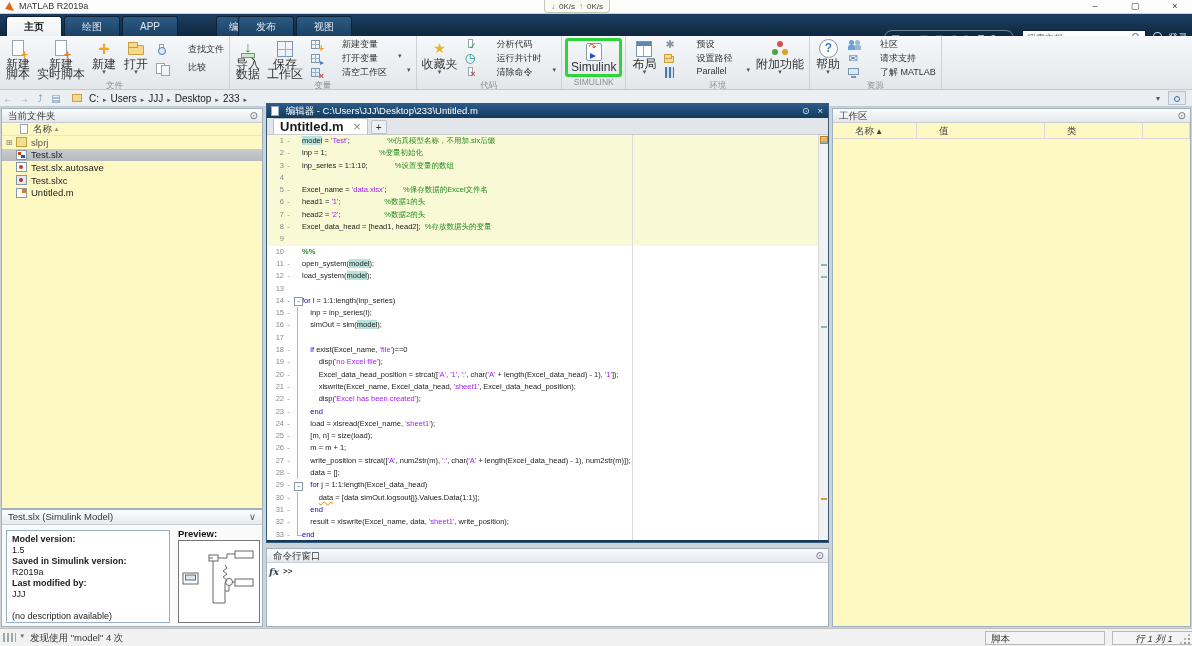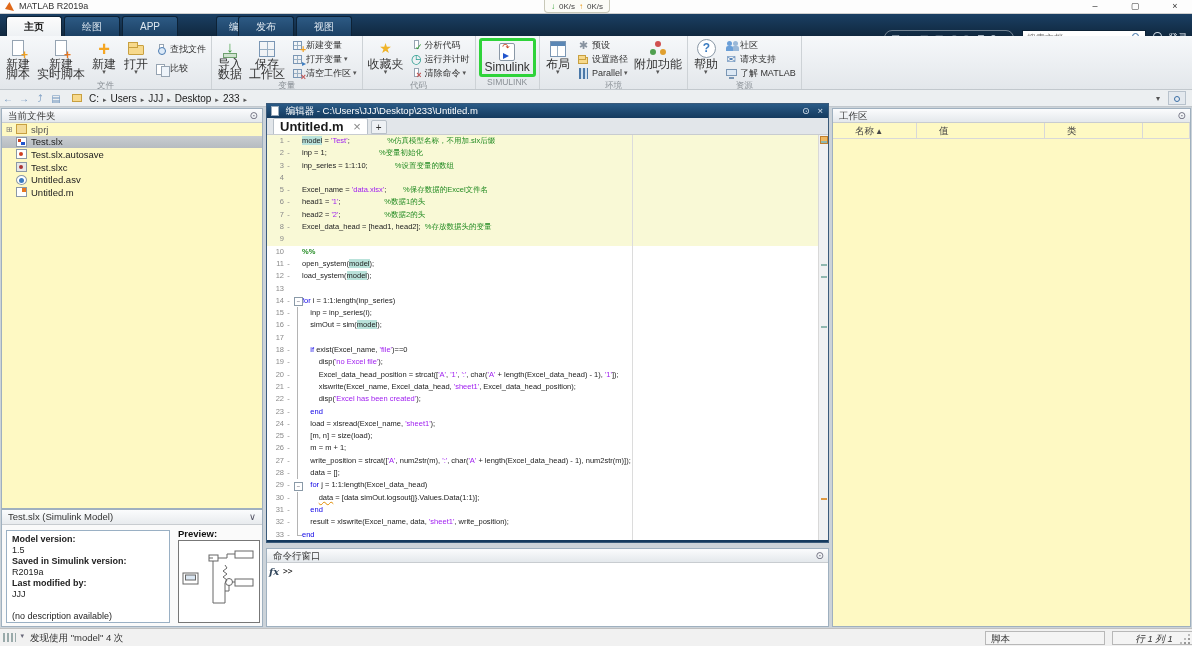--- a/index.html
+++ b/index.html
@@ -27,21 +27,21 @@
   #sign-in{position:absolute;left:1168px;top:17px;font-size:10px;color:#e8eef4;}
   
   #ribbon{position:absolute;left:0;top:36px;width:1192px;height:54px;background:linear-gradient(#f6f8fa,#e3e7eb);border-bottom:1px solid #c2c8cd;display:flex;}
   .rgroup{height:100%;display:flex;flex-direction:column;border-right:1px solid #cdd2d6;}
   .rgroup-content{flex:1;display:flex;align-items:stretch;padding:2px 3px 0 3px;gap:2px;}
   .rgroup-label{height:12px;text-align:center;font-size:8.5px;color:#8a9096;line-height:11px;}
   .rbtn-big{display:flex;flex-direction:column;align-items:center;justify-content:flex-start;padding:1px 2px;min-width:30px;border-radius:2px;}
   .rbtn-big .blabel{font-size:12px;color:#333;text-align:center;line-height:10px;}
   .rbtn-big .arrow{font-size:7px;color:#555;line-height:6px;}
   .rstack{display:flex;flex-direction:column;justify-content:space-evenly;}
-  .rbtn-small{display:flex;align-items:center;gap:2px;font-size:9px;color:#333;height:14px;padding:0 2px;}
+  .rbtn-small{display:flex;align-items:flex-start;gap:20px;font-size:9px;color:#333;height:14px;padding:0 2px;}
   .rbtn-small .arrow{font-size:7px;color:#555;}
   .hl-green{border:3px solid #2fd33a;border-radius:3px;padding:0 1px;display:flex;}
   
   .ic{width:20px;height:20px;position:relative;display:block;flex:none;}
   .ic.s{width:13px;height:13px;display:inline-block;}
   .ic-page::before,.ic-page-plus::before,.ic-page-live::before,.ic-find::before,.ic-analyze::before,.ic-clear::before{content:"";position:absolute;left:4px;top:1px;right:4px;bottom:3px;background:#fff;border:1px solid #96a4b2;}
   .ic-page-plus::after{content:"+";position:absolute;right:0;bottom:-1px;color:#f0a020;font-weight:bold;font-size:12px;line-height:10px;}
   .ic-page-live::after{content:"+";position:absolute;right:0;bottom:-1px;color:#e87820;font-weight:bold;font-size:12px;line-height:10px;}
   .ic-plus::before{content:"+";position:absolute;inset:0;color:#f5a623;font-weight:bold;font-size:20px;line-height:20px;text-align:center;}
   .ic-folder::before{content:"";position:absolute;left:2px;top:6px;right:2px;bottom:4px;background:#f7d98c;border:1px solid #c8a040;border-radius:1px;}
@@ -383,45 +383,45 @@
     <span id="addr-drop">▾</span>
     <span id="addr-search"><span class="mg"></span></span>
   </div>
 </div>
 
 <div id="folder-panel" class="panel">
   <div class="phdr">
     <span>当前文件夹</span>
     <span class="pmenu">⊙</span>
   </div>
+  <div id="cf-colhdr">
+    <span class="pgic"></span>
+    <span>名称</span>&nbsp;
+    <span style="color:#888;font-size:7px">▴</span>
+  </div>
   <div id="file-list">
       <div class="frow dim">
         <span class="exp">⊞</span>
         <span class="fic fi-folder"></span>
         <span class="flabel">slprj</span>
       </div>
       <div class="frow selected">
         <span class="exp"></span>
         <span class="fic fi-slx"></span>
         <span class="flabel">Test.slx</span>
       </div>
       <div class="frow">
         <span class="exp"></span>
         <span class="fic fi-autosave"></span>
         <span class="flabel">Test.slx.autosave</span>
       </div>
       <div class="frow">
         <span class="exp"></span>
         <span class="fic fi-slxc"></span>
         <span class="flabel">Test.slxc</span>
-      </div>
-      <div class="frow">
-        <span class="exp"></span>
-        <span class="fic fi-asv"></span>
-        <span class="flabel">Untitled.asv</span>
       </div>
       <div class="frow">
         <span class="exp"></span>
         <span class="fic fi-m"></span>
         <span class="flabel">Untitled.m</span>
       </div>
     </div>
 </div>
 
 <div id="details-panel" class="panel">

